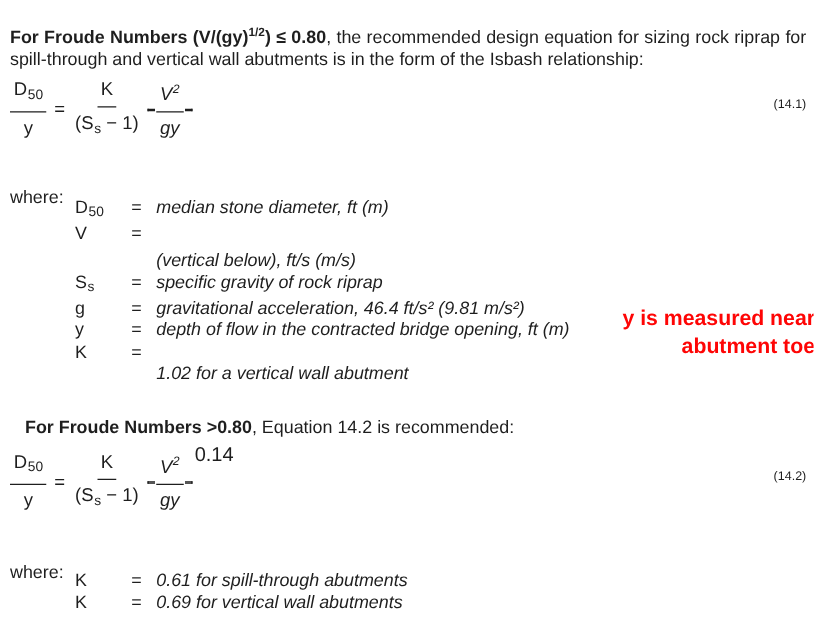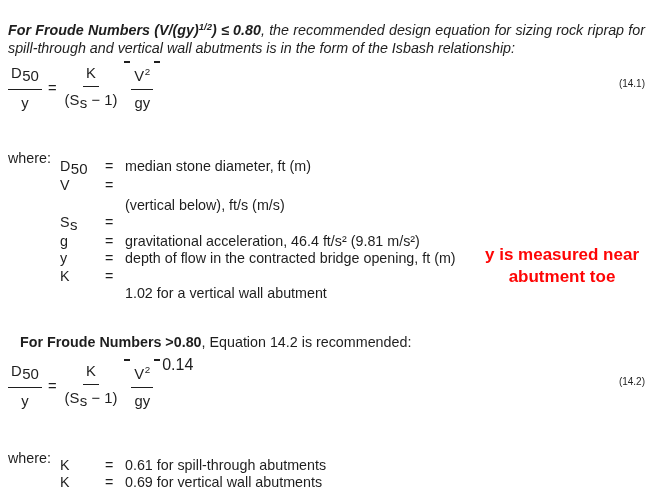--- a/index.html
+++ b/index.html
@@ -4,52 +4,52 @@
 <style>
   html,body { margin:0; padding:0; background:#ffffff; }
   .page {
     position:relative; width:651px; height:500px; background:#ffffff;
     font-family:"Liberation Sans","DejaVu Sans",sans-serif;
     color:var(--text,#1e1e1e); overflow:hidden;
   }
   .abs { position:absolute; }
 
   
-  .para { top:4px; left:8px; width:637px; font-size:14.3px; line-height:17.5px; text-align:justify;font-style:italic; }
+  .para { top:4px; left:8px; width:637px; font-size:14.3px; line-height:17.5px; text-align:justify; }
   .bold { font-weight:700; }
   .p-sup { font-size:9.5px; vertical-align:5px; letter-spacing:0; }
   .where-label { left:8px; font-size:14.3px;margin-top:24px; }
   .heading2 { top:320px; left:20px; font-size:14.3px; }
 
   
   .eq-row { left:8px; width:637px; }
   .equation { display:flex; align-items:center; font-size:14.8px; }
   .frac { display:inline-flex; flex-direction:column; align-items:center; }
   .frac .num { display:block; text-align:center; line-height:18px; padding:0 3px 4px; border-bottom:1.5px solid var(--text,#1e1e1e); }
   .frac .den { display:block; text-align:center; line-height:18px; padding:4px 3px 0; }
   .eqsign { margin:0 5px 0 6px; }
-  .s-sub { font-size:15px; vertical-align:-3px; margin-left:0.5px;margin-top:44px; }
+  .s-sub { font-size:11px; vertical-align:-3px; margin-left:0.5px;margin-top:44px; }
   .s-sup { font-size:9.8px; vertical-align:6px; margin-left:0.5px; }
-  .brk { display:inline-flex; align-items:flex-start; margin-left:4px; }
+  .brk { display:inline-flex; align-items:center; margin-left:4px;font-style:italic; }
   .brk-l { width:5px; border:1.6px solid var(--text,#1e1e1e); border-right:none; }
   .brk-r { width:5px; border:1.6px solid var(--text,#1e1e1e); border-left:none; }
   .brk .frac { margin:2px 1px; }
   .exp { font-size:16px; align-self:flex-start; margin:-3px 0 0 2px; }
   .eq-num { position:absolute; right:0; top:17px; font-size:10px; }
 
   
   .deflist { left:60px; font-size:14.3px; line-height:17.3px; }
   .defrow { display:flex; }
   .defrow .sym { width:45px; }
   .defrow .deq { width:20px; }
-  .defrow .dtext { white-space:nowrap; }
+  .defrow .dtext { white-space:nowrap;font-style:italic; }
 
   
   .red-note {
-    top:244px; left:472px; width:180px; text-align:center;
+    top:244px; left:472px; width:180px; text-align:right;
     color:var(--accent_red,#ff0000); font-weight:700;
     font-size:17px; line-height:21.5px;
   }
 </style>
 </head>
 <body>
 
 <div class="page">
 
   <p class="abs para"><span class="bold"><span>For Froude Numbers (V/(gy)</span><sup class="p-sup">1/2</sup><span>) ≤ 0.80</span></span><span>, the recommended design equation for sizing rock riprap for spill-through and vertical wall abutments is in the form of the Isbash relationship:</span></p>
@@ -91,20 +91,21 @@
       <span class="deq">=</span>
     </div>
     <div class="defrow">
       <span class="sym"><span></span></span>
       <span class="deq"></span>
       <span class="dtext">(vertical below), ft/s (m/s)</span>
     </div>
     <div class="defrow">
       <span class="sym"><span>S</span><sub class="s-sub">s</sub></span>
       <span class="deq">=</span>
+      <span class="dtext">specific gravity of rock riprap</span>
     </div>
     <div class="defrow">
       <span class="sym"><span>g</span></span>
       <span class="deq">=</span>
       <span class="dtext">gravitational acceleration, 46.4 ft/s² (9.81 m/s²)</span>
     </div>
     <div class="defrow">
       <span class="sym"><span>y</span></span>
       <span class="deq">=</span>
       <span class="dtext">depth of flow in the contracted bridge opening, ft (m)</span>

